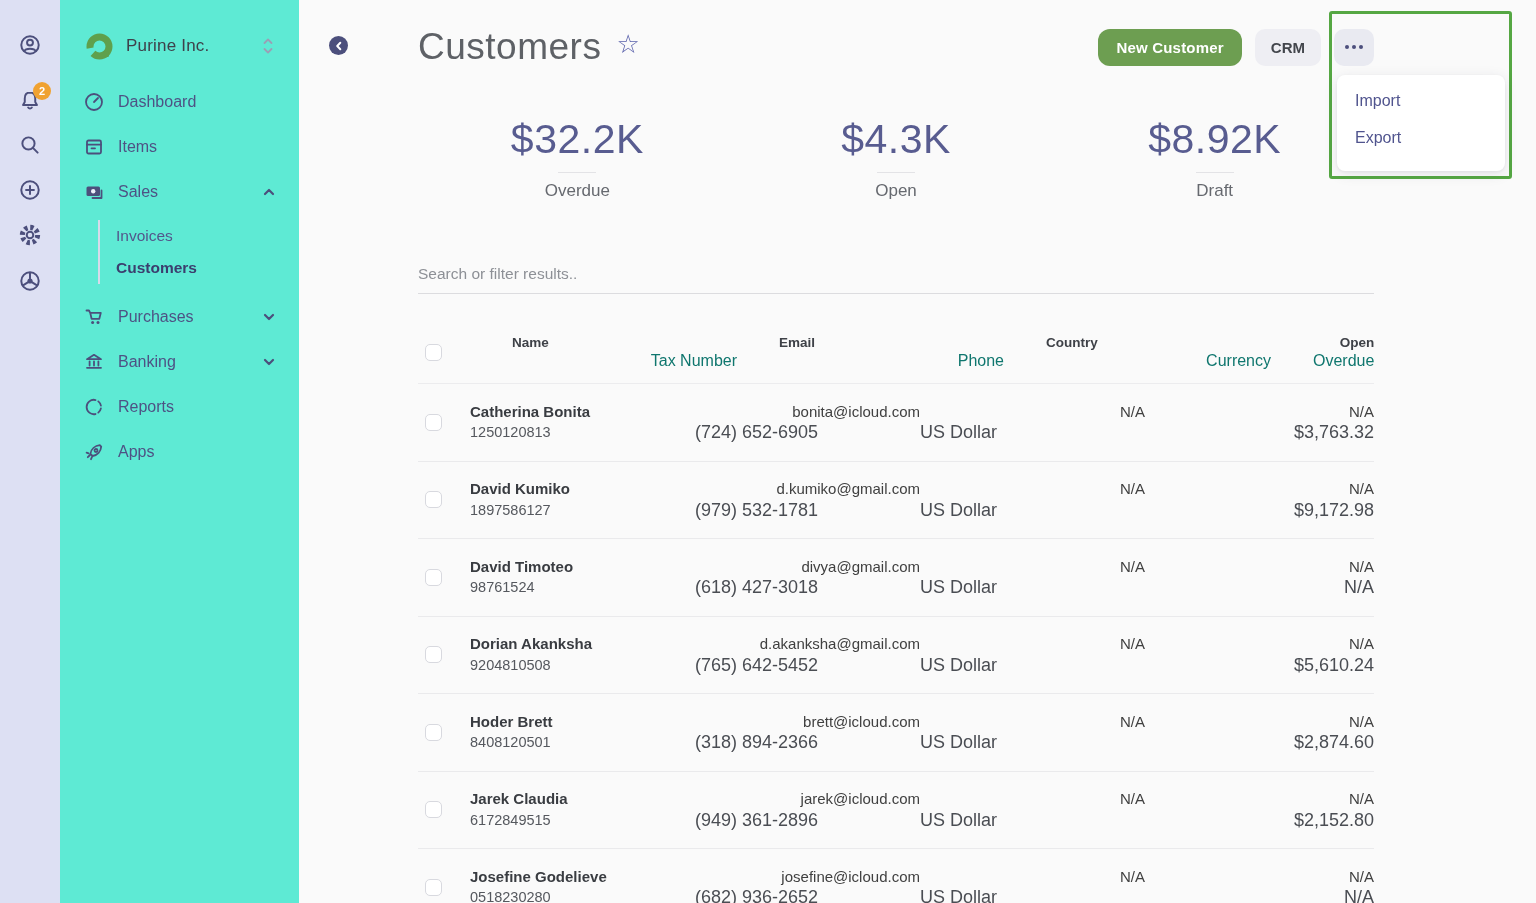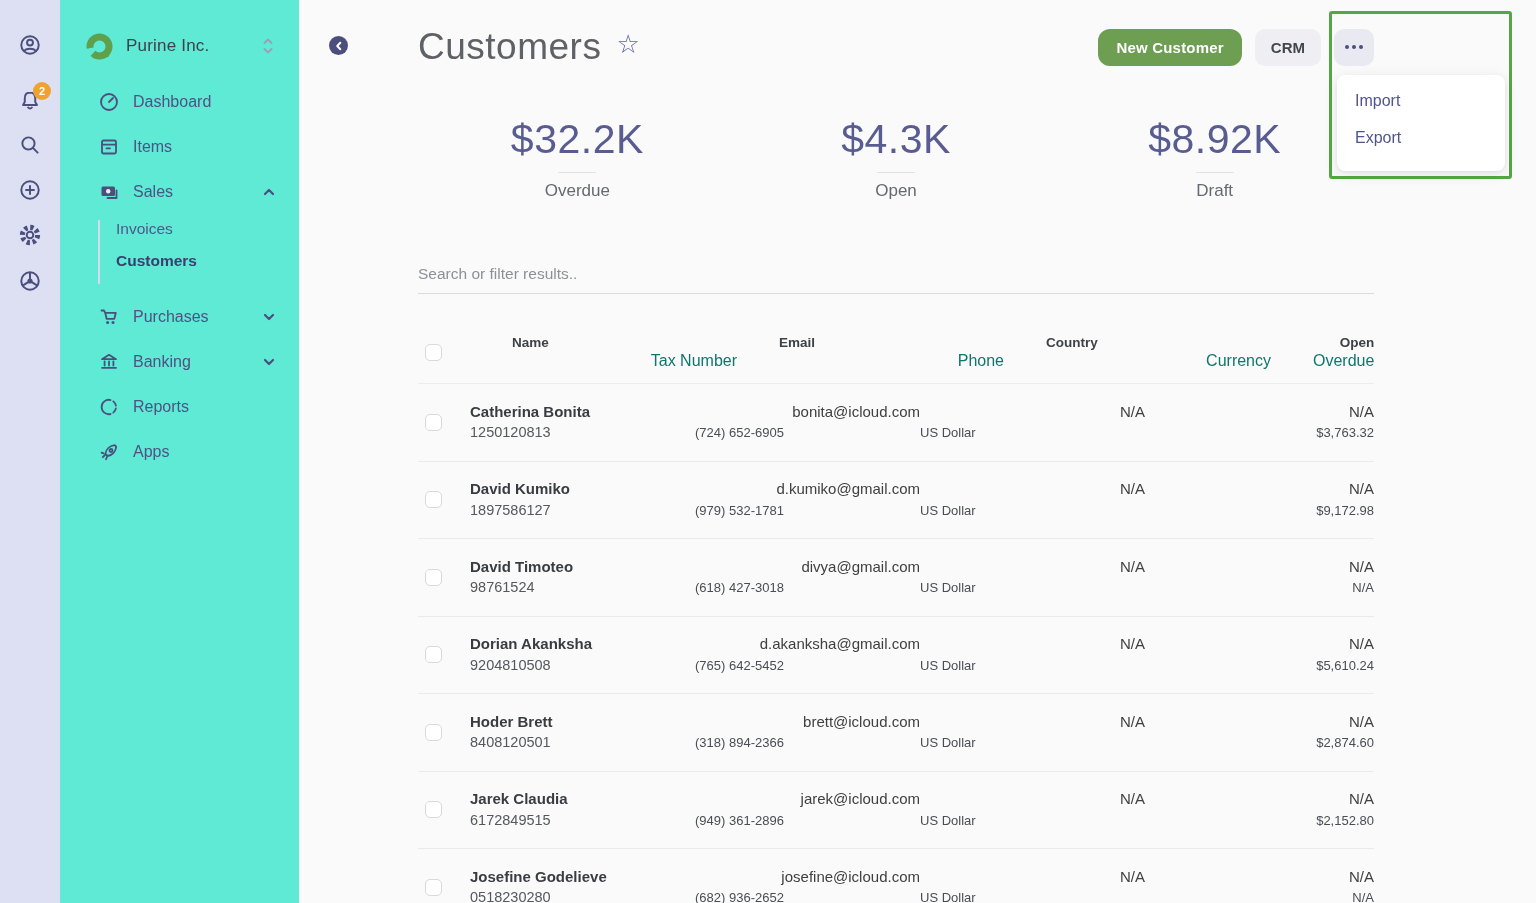--- a/index.html
+++ b/index.html
@@ -46,30 +46,30 @@
   .company-switch { margin-right: 24px; cursor: pointer; }
   .collapse-btn {
     position: absolute; right: -49px; top: 5px;
     width: 19px; height: 19px; border-radius: 50%;
     background: #4c4f7c; display: flex; align-items: center; justify-content: center;
     cursor: pointer; z-index: 5;
   }
   .nav { margin-top: 18px; }
   .nav-item {
     display: flex; align-items: center; height: 45px;
-    padding-left: 38px; padding-right: 22px; cursor: pointer;
+    padding-left: 23px; padding-right: 22px; cursor: pointer;
     color: #4e5284; font-size: 16px;
   }
   .nav-item .nav-ic { width: 22px; height: 22px; margin-right: 13px; flex: 0 0 22px; display:flex; align-items:center; justify-content:center;}
   .nav-item .nav-label { flex: 1 1 auto; }
   .submenu {
     margin: 6px 0 10px 38px; border-left: 2px solid #d7daea; padding-left: 16px;
   }
   .submenu-item {
-    height: 32px; display: flex; 
+    height: 32px; display: flex; align-items: center;
     font-size: 15.5px; color: #53568b; cursor: pointer;
   }
   .submenu-item.active { color: #3b3e6e; font-weight: 700; }
 
   
   .main { flex: 1 1 auto; position: relative; height: 903px; background: #fafafa; }
   .content { margin-left: 119px; width: 956px; }
 
   .page-head { display: flex; align-items: center; margin-top: 22px; height: 50px; }
   .page-title { font-size: 37px; color: #5e6166; letter-spacing: .5px; }
@@ -114,21 +114,21 @@
   .col-right { text-align: right; }
   .checkbox {
     width: 17px; height: 17px; border: 1.5px solid #d8d9df; border-radius: 5px;
     background: #fff; display: inline-block; margin-left: 7px; cursor: pointer;
   }
   .trow { height: 77.5px; border-bottom: 1px solid #eaeaec; align-items: center; cursor: pointer; }
   .trow .c1 { display: flex; align-items: center; }
   .cell-l1 { font-size: 15px; font-weight: 700; color: #393c41; line-height: 21.5px; }
   .cell-l2 { font-size: 14.5px; color: #55585e; line-height: 21.5px; }
   .cell-r1 { font-size: 15px; color: #404040; line-height: 21.5px; text-align: right; }
-  .cell-r2 { font-size: 13px; color: #4a4d53; line-height: 21.5px; }
+  .cell-r2 { font-size: 18px; color: #4a4d53; line-height: 21.5px; }
 
   
   .highlight-rect {
     position: absolute; left: 1030px; top: 11px; width: 183px; height: 168px;
     border: 3px solid #55a743; border-radius: 3px; pointer-events: none; z-index: 8;
   }
   .dropdown {
     position: absolute; left: 1038px; top: 75px; width: 168px; height: 96px;
     background: #fff; border-radius: 8px;
     box-shadow: 0 3px 14px rgba(40,40,70,.10), 0 1px 3px rgba(40,40,70,.06);

